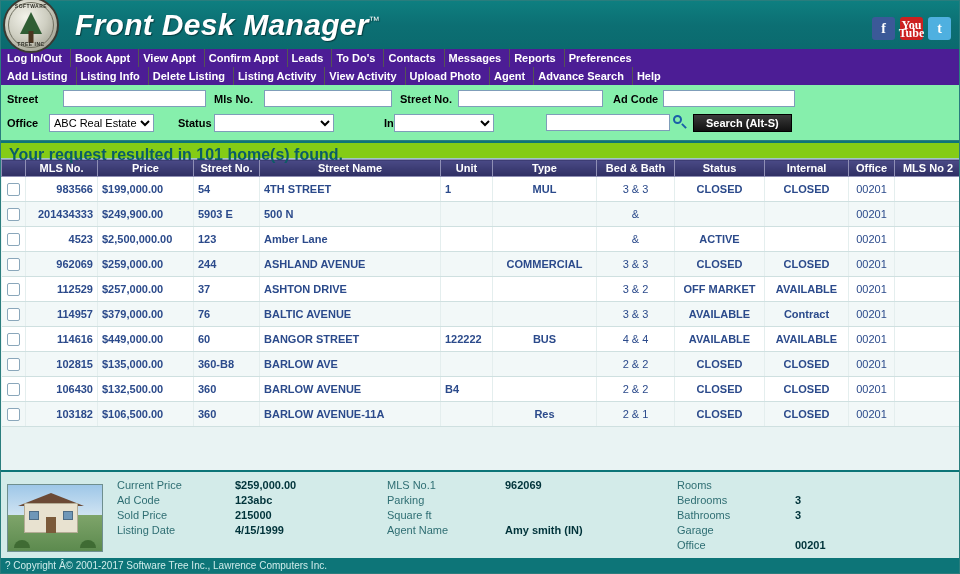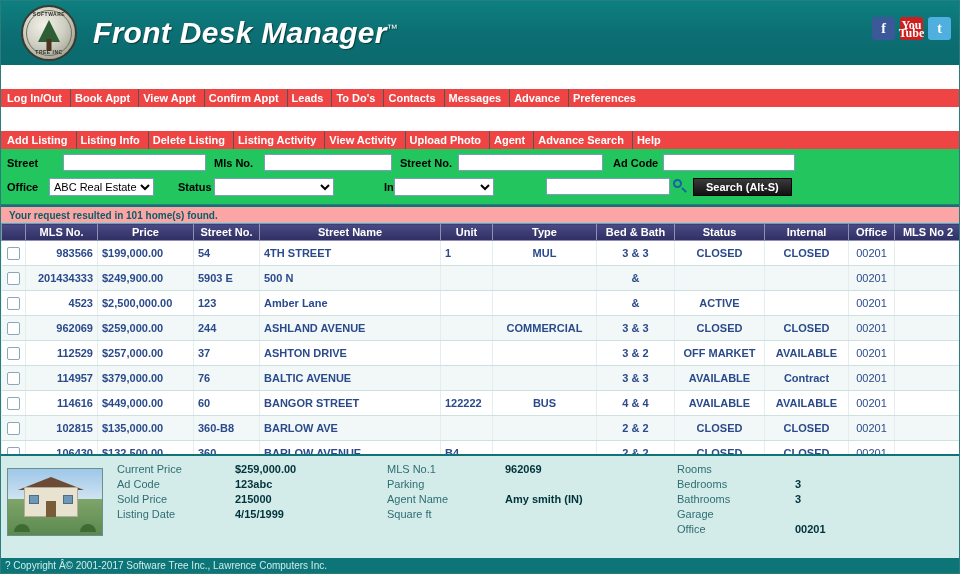--- a/index.html
+++ b/index.html
@@ -14,27 +14,27 @@
   #app {
     width: 960px; height: 574px;
     position: relative;
     display: flex;
     flex-direction: column;
     border: 1px solid #2a7d7d;
   }
 
   
   .header {
-    height: 64px;
+    height: 48px;
     background: linear-gradient(to bottom, #0e7f80 0%, #0c6f73 50%, #0b6a6e 100%);
     background-color: #0d7578;
     display: flex;
     align-items: center;
     position: relative;
-    padding-left: 20px;
+    padding-left: 2px;
   }
   .logo {
     width: 56px; height: 56px;
     border-radius: 50%;
     background: radial-gradient(circle at 40% 35%, #f2f2ea 0%, #cfcfc2 45%, #8a8a7a 100%);
     border: 2px solid #3a3a32;
     position: relative;
     overflow: hidden;
     flex: none;
   }
@@ -105,43 +105,42 @@
     font-size: 14px;
     font-family: "Liberation Serif", serif;
   }
   .s-fb { background: #3b5998; }
   .s-yt { background: #cc2020; font-size: 8px; flex-direction: column; line-height: 8px; font-family: "Liberation Sans", sans-serif; }
   .s-yt b { font-size: 12px; }
   .s-tw { background: #4fb0e0; font-size: 13px; }
 
   
   .menubar {
-    background: #ef4444;
+    background: #4c1d95;
     color: #ffffff;
     height: 18px;
     display: flex;
     align-items: flex-start;
     font-size: 11px;
     font-weight: bold;
-    margin-top: 24px;
   }
   .menubar .mi {
     padding: 0 8px 0 4px;
     height: 18px;
     line-height: 18px;
     white-space: nowrap;
     border-left: 1px solid #555;
     color: #ffffff;
     cursor: pointer;
   }
   .menubar .mi:first-child { border-left: none; padding-left: 6px; }
 
   
   .searchform {
-    background: #22c55e;
+    background: #86efac;
     padding: 3px 0 4px 0;
   }
   .frow {
     display: flex;
     align-items: center;
     height: 21px;
     margin-bottom: 3px;
     padding-left: 6px;
   }
   .flab {
@@ -199,26 +198,26 @@
 
   
   .results-wrap {
     flex: 1;
     background: #e9f3f3;
     border-top: 1px solid #2a7d7d;
     overflow: hidden;
     position: relative;
   }
   .resultmsg {
-    background: #fca5a5;
+    background: #84cc16;
     border-top: 2px solid #0d7578;
     border-bottom: 1px solid #9fc9c7;
     color: #0b5c66;
     font-weight: bold;
-    font-size: 10px;
+    font-size: 16px;
     padding: 3px 0 3px 8px;
     height: 18px;
   }
   table.grid {
     border-collapse: collapse;
     width: 100%;
     table-layout: fixed;
   }
   table.grid th {
     background: #3c3c6e;
@@ -247,38 +246,38 @@
   tr.row-even td { background: #f2f8f8; }
   td.c { text-align: center; }
   td.l { text-align: left; }
   td.num { color: #1e3e8f; font-weight: bold; text-align: right; }
   td.price { color: #1e3e8f; font-weight: bold; }
   td.strname { color: #1a4fa0; font-weight: bold; }
   td.status { color: #000000; font-weight: bold; text-align: center; }
   td.internal { color: #000000; font-weight: bold; text-align: center; }
   td.office { color: #000000; text-align: center; }
   td.type { color: #1a4fa0; font-weight: bold; text-align: center;}
-  td.bb { color: #000; font-weight: bold; text-align: center; }
+  td.bb { color: #000; font-weight: normal; text-align: center; }
   td.unit { color: #000; font-weight: bold; text-align: left; }
   td.streetno { color: #1a4fa0; font-weight: bold; }
   .rowcb {
     width: 13px; height: 13px;
     border: 1px solid #8aa7bb;
     background: #fff;
     display: inline-block;
     vertical-align: middle;
     border-radius: 2px;
     cursor: pointer;
   }
 
   
   .detail {
     background: #d3ebe9;
     border-top: 2px solid #0d7578;
-    height: 104px;
+    height: 88px;
     display: flex;
     padding: 6px 2px 2px 6px;
   }
   .thumb {
     width: 96px; height: 68px;
     border: 1px solid #6f8f8f;
     background: linear-gradient(to bottom,#9ec7e8 0%,#cfe3f2 45%,#7ea46a 46%,#5c8a4e 100%);
     position: relative;
     overflow: hidden;
     flex: none;
@@ -388,21 +387,21 @@
 
   <div class="menubar" id="menu1">
       <div class="mi">Log In/Out</div>
       <div class="mi">Book Appt</div>
       <div class="mi">View Appt</div>
       <div class="mi">Confirm Appt</div>
       <div class="mi">Leads</div>
       <div class="mi">To Do's</div>
       <div class="mi">Contacts</div>
       <div class="mi">Messages</div>
-      <div class="mi">Advance</div>
+      <div class="mi">Reports</div>
       <div class="mi">Preferences</div>
     </div>
 
   <div class="menubar" id="menu2">
       <div class="mi">Add Listing</div>
       <div class="mi">Listing Info</div>
       <div class="mi">Delete Listing</div>
       <div class="mi">Listing Activity</div>
       <div class="mi">View Activity</div>
       <div class="mi">Upload Photo</div>
@@ -598,20 +597,34 @@
             <td class="streetno l">360</td>
             <td class="strname l">BARLOW AVENUE</td>
             <td class="unit">B4</td>
             <td class="type"></td>
             <td class="bb">2 &amp; 2</td>
             <td class="status">CLOSED</td>
             <td class="internal">CLOSED</td>
             <td class="office">00201</td>
             <td class="c"></td>
           </tr>
+          <tr class="row-even">
+            <td class="c"><span class="rowcb"></span></td>
+            <td class="num l">103182</td>
+            <td class="price l">$106,500.00</td>
+            <td class="streetno l">360</td>
+            <td class="strname l">BARLOW AVENUE-11A</td>
+            <td class="unit"></td>
+            <td class="type">Res</td>
+            <td class="bb">2 &amp; 1</td>
+            <td class="status">CLOSED</td>
+            <td class="internal">CLOSED</td>
+            <td class="office">00201</td>
+            <td class="c"></td>
+          </tr>
         </tbody>
     </table>
   </div>
 
   <div class="detail">
     <div class="thumb">
       <div class="roof"></div>
         <div class="house"></div>
       <div class="win w1"></div>
         <div class="win w2"></div>
@@ -641,27 +654,27 @@
       <div class="dcol c2" id="dcol2">
           <div class="drow">
             <span class="dlab">MLS No.1</span>
             <span class="dval">962069</span>
           </div>
           <div class="drow">
             <span class="dlab">Parking</span>
             <span class="dval"></span>
           </div>
           <div class="drow">
+            <span class="dlab">Square ft</span>
+            <span class="dval"></span>
+          </div>
+          <div class="drow">
             <span class="dlab">Agent Name</span>
             <span class="dval">Amy smith (IN)</span>
           </div>
-          <div class="drow">
-            <span class="dlab">Square ft</span>
-            <span class="dval"></span>
-          </div>
         </div>
       <div class="dcol c3" id="dcol3">
           <div class="drow">
             <span class="dlab">Rooms</span>
             <span class="dval"></span>
           </div>
           <div class="drow">
             <span class="dlab">Bedrooms</span>
             <span class="dval">3</span>
           </div>

